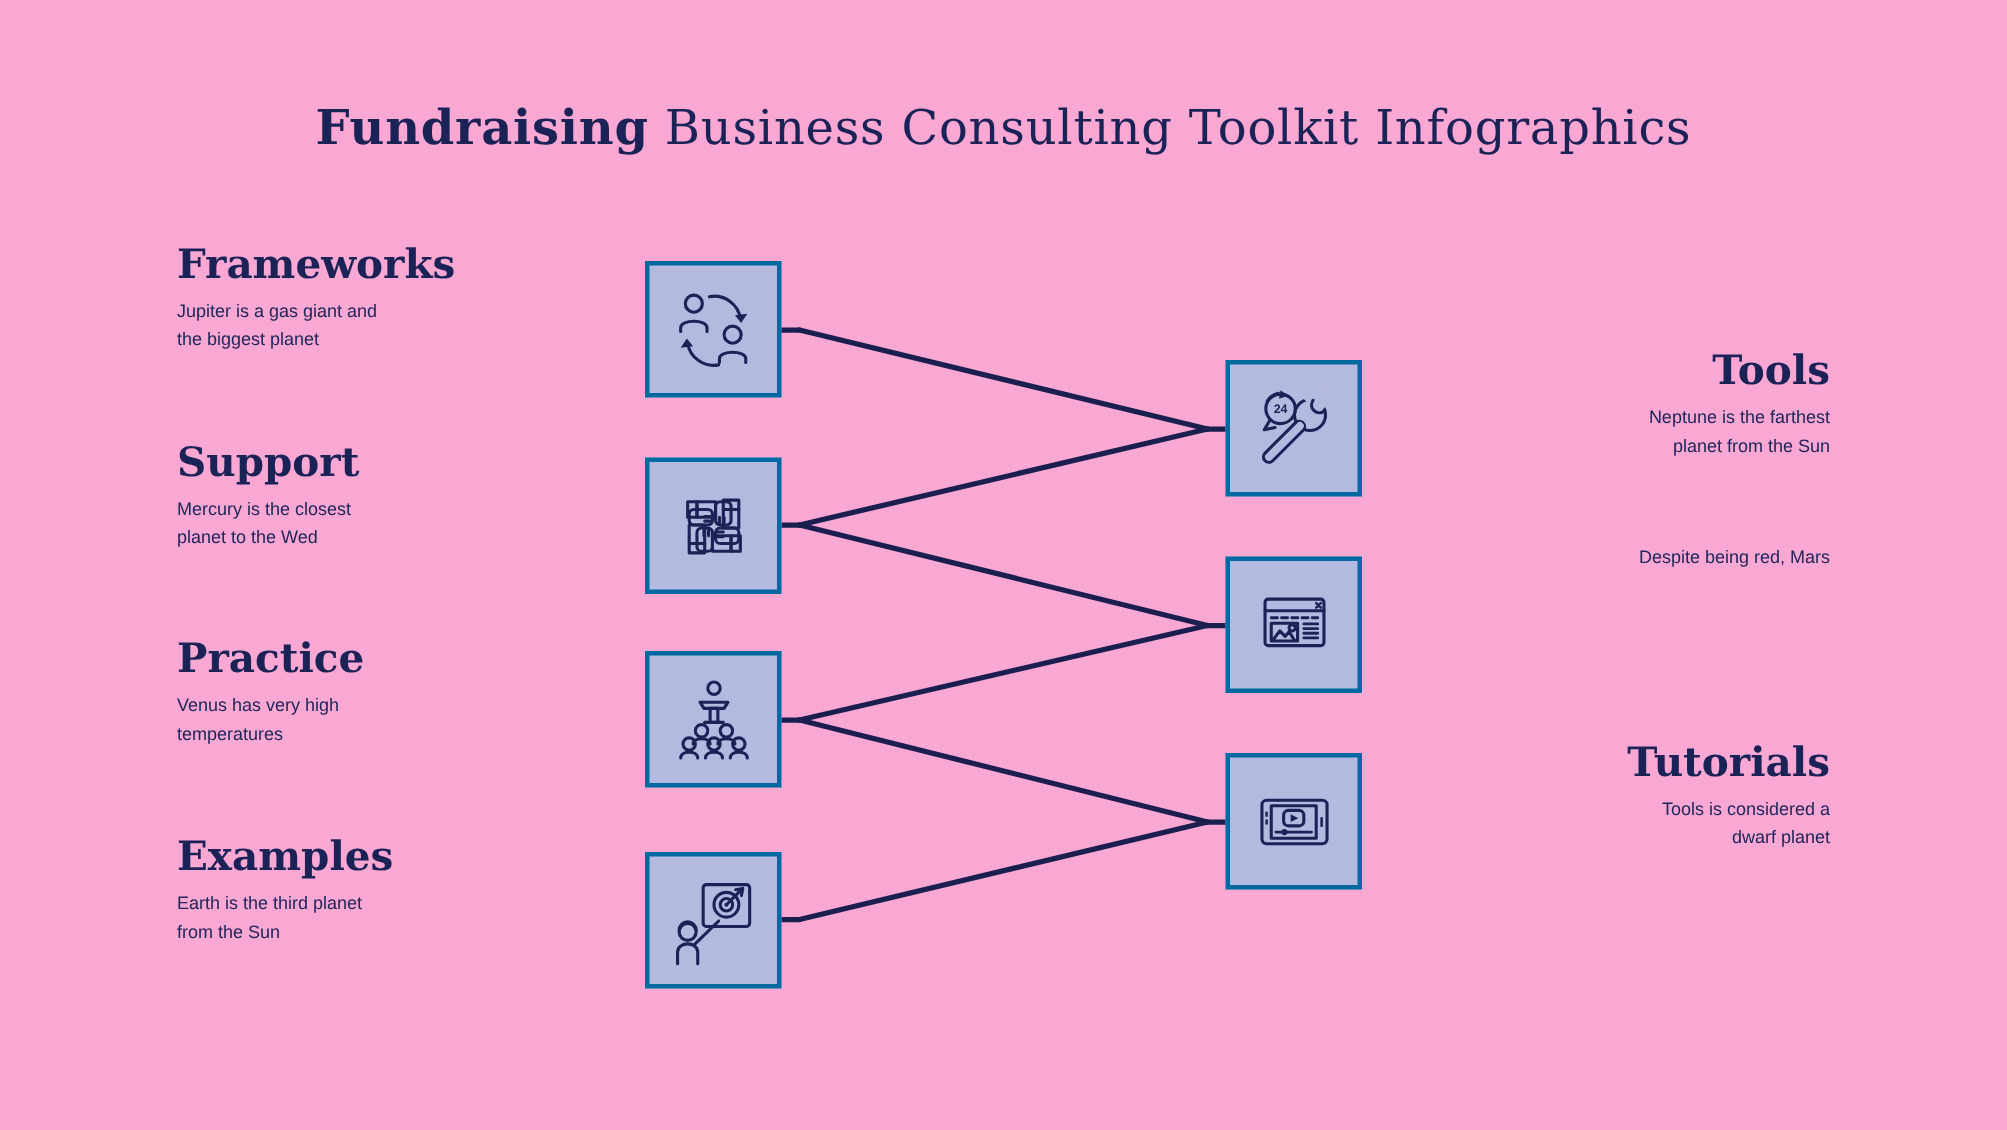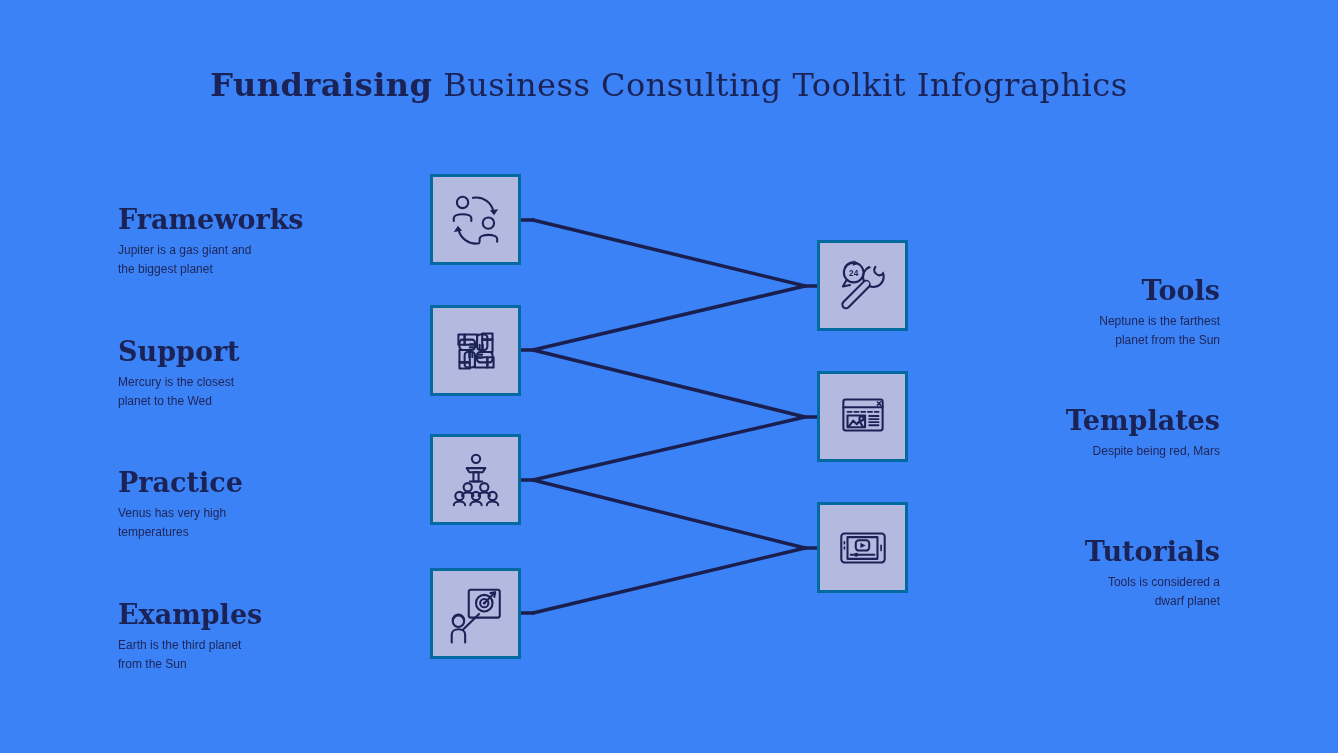--- a/index.html
+++ b/index.html
@@ -1,27 +1,27 @@
 <!DOCTYPE html>
 <html><head>
 <meta charset="utf-8">
 <style>
   html,body{margin:0;padding:0;background:#ffffff;}
   .canvas{
-    position:relative;width:1338px;height:753px;background:#3b82f6;
+    position:relative;width:1338px;height:753px;background:#f9a8d4;
     font-family:"Liberation Sans",sans-serif;color:#1e2457;overflow:hidden;
   }
   .title{
     position:absolute;top:66px;left:0;width:1338px;text-align:center;
     font-family:"DejaVu Serif","Liberation Serif",serif;
     font-size:32px;letter-spacing:.5px;color:#1b2256;white-space:nowrap;
   }
   .title .em{font-weight:700;}
   .title .rest{font-weight:400;}
-  .item{position:absolute;z-index:3;margin-top:43px;}
+  .item{position:absolute;z-index:3;}
   .item h2{
     margin:0 0 5px 0;font-family:"DejaVu Serif","Liberation Serif",serif;
     font-weight:700;font-size:27px;line-height:1.2;color:#1b2256;
   }
   .item p{margin:0;font-size:12px;line-height:1.55;color:#20265a;}
   .item p span{display:block;}
   .item.left{left:118px;width:300px;text-align:left;}
   .item.right{right:118px;width:300px;text-align:right;}
   .iconbox{
     position:absolute;width:85px;height:85px;z-index:2;
@@ -96,21 +96,20 @@
   </div>
 
   <div class="item right" style="top:232px">
     <h2>Tools</h2>
     <p>
       <span>Neptune is the farthest</span>
       <span>planet from the Sun</span>
     </p>
   </div>
   <div class="item right" style="top:362px">
-    <h2>Templates</h2>
     <p>
       <span>Despite being red, Mars</span>
     </p>
   </div>
   <div class="item right" style="top:493px">
     <h2>Tutorials</h2>
     <p>
       <span>Tools is considered a</span>
       <span>dwarf planet</span>
     </p>

